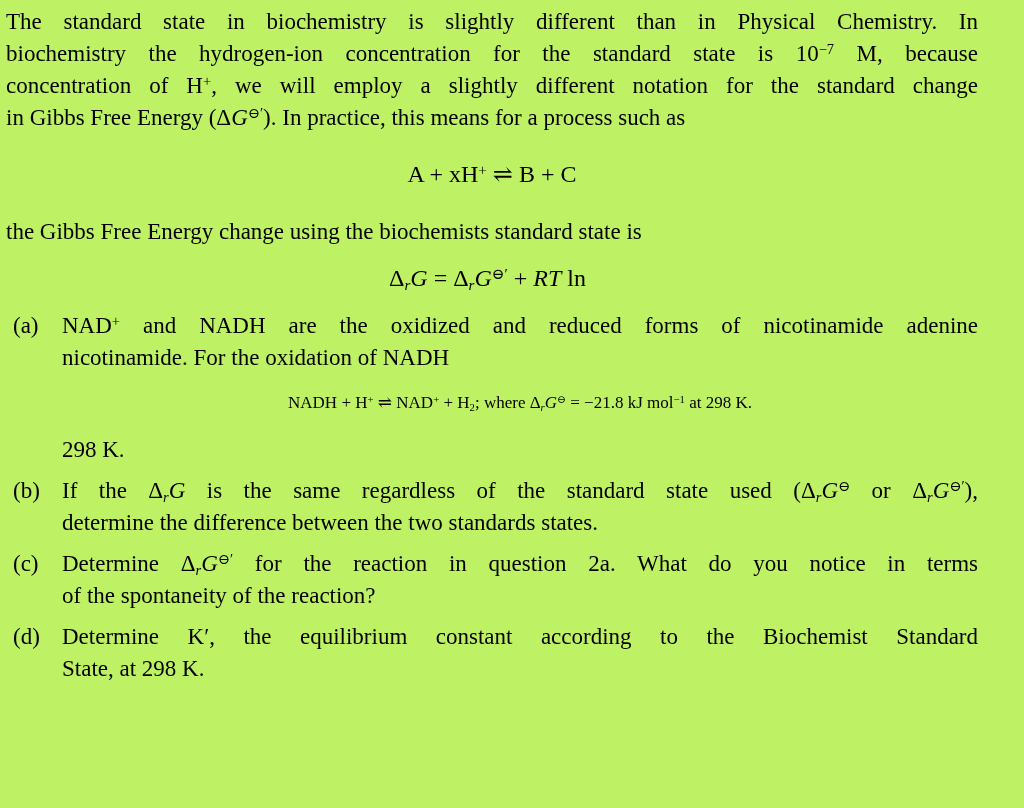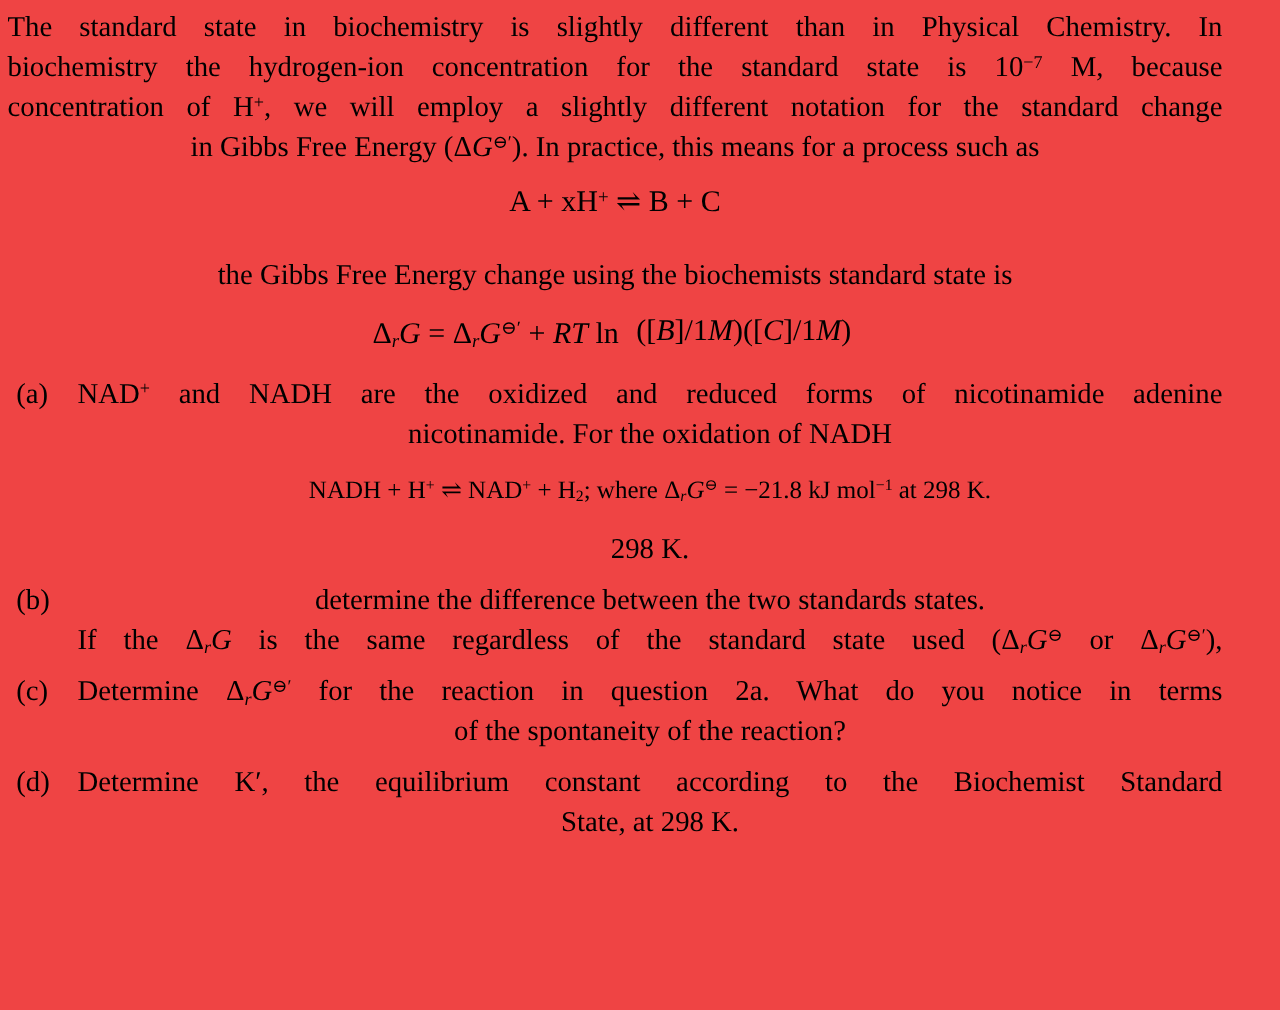--- a/index.html
+++ b/index.html
@@ -13,50 +13,50 @@
     overflow: hidden;
     font-family: "Liberation Serif", "DejaVu Serif", serif;
     color: #000000;
     font-size: 23px;
   }
   .page {
     box-sizing: border-box;
     width: 1024px;
     height: 808px;
     padding: 6px 46px 0 6px;
-    background: #ef4444;
+    background: #bef264;
   }
   .line {
     display: block;
     line-height: 32px;
     white-space: normal;
   }
   .just {
     text-align: justify;
     text-align-last: justify;
   }
   .last {
-    text-align: center;
+    text-align: left;
   }
   sup, sub {
     font-size: 0.63em;
     line-height: 0;
   }
   sup { vertical-align: 0.45em; }
   sub { vertical-align: -0.25em; }
   i { font-style: italic; }
 
   .display-eq {
     display: flex;
     justify-content: center;
     align-items: center;
     line-height: 32px;
     font-size: 24px;
   }
-  .eq-process { margin-top: 12px; }
+  .eq-process { margin-top: 24px; }
   .transition { margin-top: 26px; }
   .eq-gibbs {
     margin-top: 14px;
     gap: 9px;
   }
   .frac {
     display: inline-flex;
     flex-direction: column;
     text-align: center;
     vertical-align: middle;
@@ -71,21 +71,21 @@
   }
   .item + .item { margin-top: 9px; }
   .item-label {
     box-sizing: border-box;
     width: 56px;
     padding-left: 7px;
     flex: 0 0 56px;
     line-height: 32px;
   }
   .item-content { flex: 1 1 auto; min-width: 0; }
-  .item-eq { margin-top: 13px; font-size: 20px; }
+  .item-eq { margin-top: 13px; font-size: 17px; }
   .item-para2 { margin-top: 15px; }
 </style>
 </head>
 <body>
 
 <div class="page">
 
   <div class="para">
     <span class="line just">The standard state in biochemistry is slightly different than in Physical Chemistry. In</span>
     <span class="line just">biochemistry the hydrogen-ion concentration for the standard state is 10<sup>−7</sup> M, because</span>
@@ -97,21 +97,20 @@
     <span>A + xH<sup>+</sup> ⇌ B + C</span>
   </div>
 
   <div class="para transition">
     <span class="line last">the Gibbs Free Energy change using the biochemists standard state is</span>
   </div>
 
   <div class="display-eq eq-gibbs">
     <span>Δ<sub><i>r</i></sub><i>G</i> = Δ<sub><i>r</i></sub><i>G</i><sup>⊖′</sup> + <i>RT</i> ln</span>
     <span class="frac">
-      <span class="num">([<i>B</i>]/1<i>M</i>)([<i>C</i>]/1<i>M</i>)</span>
     </span>
   </div>
 
   <div class="problem-list">
 
     <div class="item">
       <div class="item-label">(a)</div>
       <div class="item-content">
         <span class="line just">NAD<sup>+</sup> and NADH are the oxidized and reduced forms of nicotinamide adenine</span>
         <span class="line last">nicotinamide. For the oxidation of NADH</span>
@@ -120,22 +119,22 @@
         </div>
         <div class="item-para2">
           <span class="line last">298 K.</span>
         </div>
       </div>
     </div>
 
     <div class="item">
       <div class="item-label">(b)</div>
       <div class="item-content">
+        <span class="line just">If the Δ<sub><i>r</i></sub><i>G</i> is the same regardless of the standard state used (Δ<sub><i>r</i></sub><i>G</i><sup>⊖</sup> or Δ<sub><i>r</i></sub><i>G</i><sup>⊖′</sup>),</span>
         <span class="line last">determine the difference between the two standards states.</span>
-        <span class="line just">If the Δ<sub><i>r</i></sub><i>G</i> is the same regardless of the standard state used (Δ<sub><i>r</i></sub><i>G</i><sup>⊖</sup> or Δ<sub><i>r</i></sub><i>G</i><sup>⊖′</sup>),</span>
       </div>
     </div>
 
     <div class="item">
       <div class="item-label">(c)</div>
       <div class="item-content">
         <span class="line just">Determine Δ<sub><i>r</i></sub><i>G</i><sup>⊖′</sup> for the reaction in question 2a. What do you notice in terms</span>
         <span class="line last">of the spontaneity of the reaction?</span>
       </div>
     </div>

